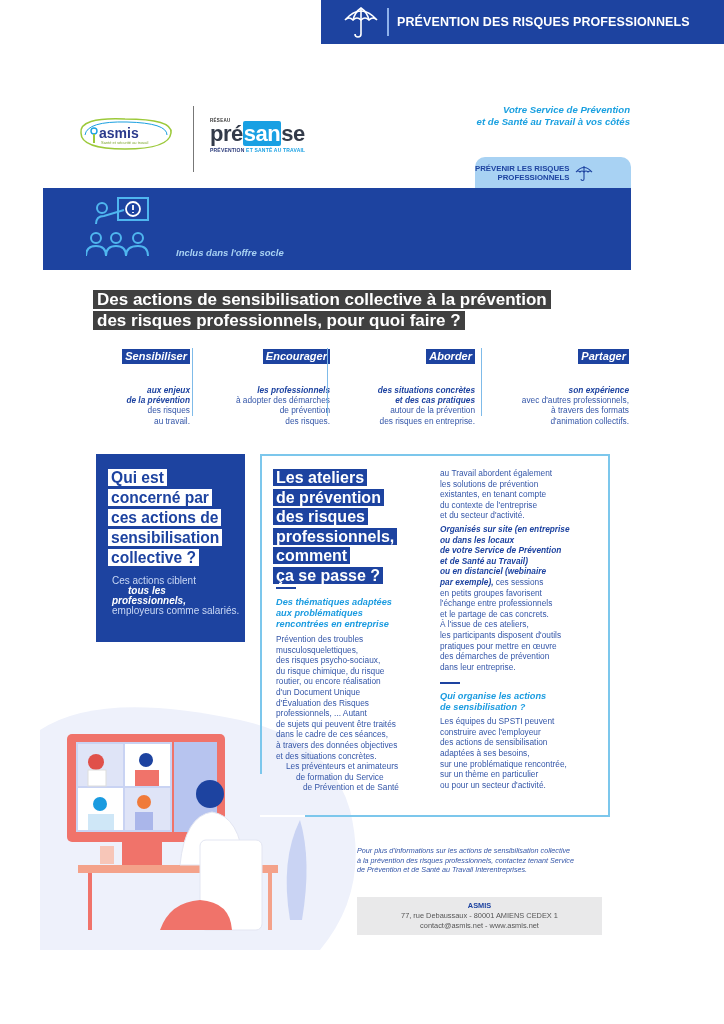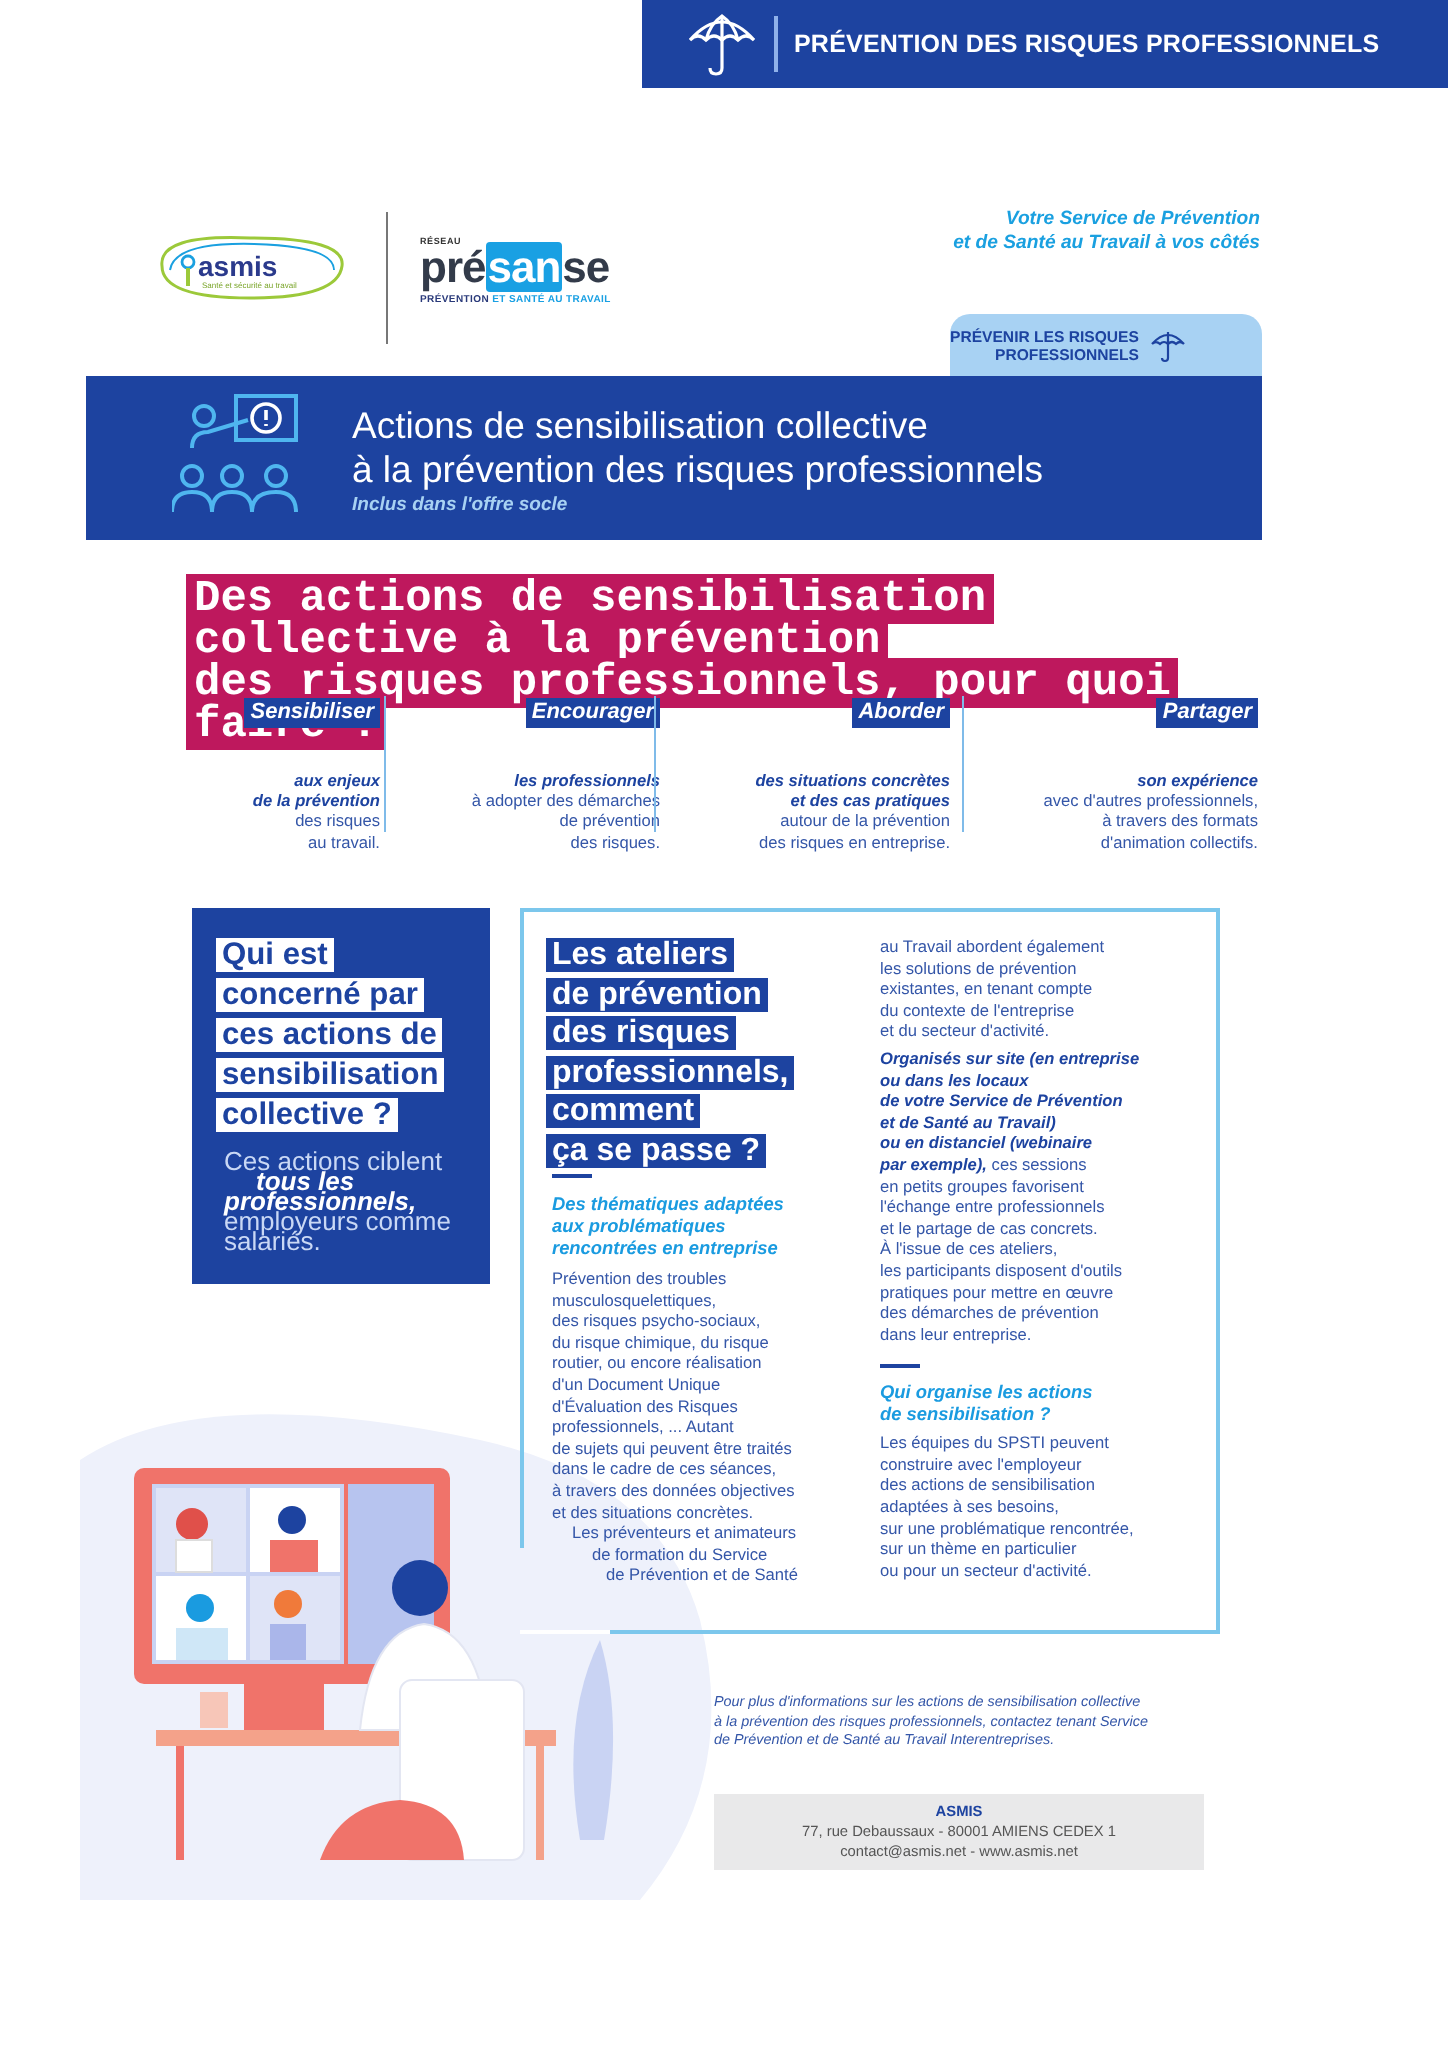--- a/index.html
+++ b/index.html
@@ -31,34 +31,34 @@
   .tab-prevenir svg { width: 20px; height: 18px; }
 
   
   .hero { left: 43px; top: 188px; width: 588px; height: 82px; background: #1d43a0; }
   .hero .icon { position: absolute; left: 43px; top: 6px; width: 72px; height: 68px; }
   .hero .t1 { position: absolute; left: 133px; top: 14px; color: #fff; font-size: 18.5px; line-height: 22px; }
   .hero .sub { position: absolute; left: 133px; top: 59px; color: #a8d2f3; font-size: 9.5px; font-weight: bold; font-style: italic; }
 
   
   .sect-title { left: 93px; top: 289px; width: 520px; }
-  .hl-cyan { background: #be185d; color: #fff; font-weight: bold; font-size: 22px; line-height: 21px; padding: 0 4px; box-decoration-break: clone; font-family: Liberation Mono, monospace; -webkit-box-decoration-break: clone; }
+  .hl-cyan { background: #404040; color: #fff; font-weight: bold; font-size: 17px; line-height: 21px; padding: 0 4px; box-decoration-break: clone; -webkit-box-decoration-break: clone; }
 
   
   .col { position: absolute; top: 346px; text-align: right; }
   .col .tag { display: inline-block; background: #1d43a0; color: #fff; font-weight: bold; font-style: italic; font-size: 11px; padding: 1px 3px; line-height: 13px; }
   .col .body { margin-top: 21px; font-size: 8.3px; line-height: 10.2px; color: #3456a8; }
   .col .body b { font-style: italic; font-weight: bold; color: #1d43a0; }
   .col-sep { position: absolute; top: 348px; width: 1px; height: 68px; background: #7fbbe9; }
 
   
   .who { left: 96px; top: 454px; width: 149px; height: 188px; background: #1d43a0; }
   .who .q { position: absolute; left: 12px; top: 14px; }
   .hl-white { background: #fff; color: #1d43a0; font-weight: bold; font-size: 15.6px; line-height: 20px; padding: 0 3px; box-decoration-break: clone; -webkit-box-decoration-break: clone; }
-  .who .txt { position: absolute; left: 16px; top: 122px; width: 130px; color: #c9d8f5; font-size: 13px; line-height: 10px; }
+  .who .txt { position: absolute; left: 16px; top: 122px; width: 130px; color: #c9d8f5; font-size: 10px; line-height: 10px; }
   .who .txt b { color: #fff; font-style: italic; padding-left: 16px; }
 
   
   .frame { left: 260px; top: 454px; width: 350px; height: 363px; border: 2px solid #7cc7ec; border-left: none; }
   .frame-left-top { left: 260px; top: 454px; width: 2px; height: 320px; background: #7cc7ec; }
   .frame-bottom-fix { left: 260px; top: 815px; width: 45px; height: 2px; background: #fff; }
   .ws-title { left: 273px; top: 468px; width: 150px; }
   .hl-navy { background: #1d43a0; color: #fff; font-weight: bold; font-size: 16px; line-height: 19.5px; padding: 0 3px; box-decoration-break: clone; -webkit-box-decoration-break: clone; }
   .dash { width: 20px; height: 2px; background: #1d43a0; }
   .sub-cyan { color: #1a9be0; font-weight: bold; font-style: italic; font-size: 9.2px; line-height: 11px; }
@@ -127,24 +127,20 @@
     <rect x="32" y="4" width="30" height="22"></rect>
     <circle cx="47" cy="15" r="7" fill="#1d43a0" stroke="#fff" stroke-width="1.8"></circle>
     <path d="M47 11 V16 M47 18 V19" stroke="#fff" stroke-width="1.8"></path>
     <circle cx="16" cy="14" r="5"></circle>
     <path d="M10 30 Q10 22 18 22 L38 16"></path>
     <circle cx="10" cy="44" r="5"></circle>
     <circle cx="30" cy="44" r="5"></circle>
     <circle cx="52" cy="44" r="5"></circle>
     <path d="M0 62 Q0 52 10 52 Q20 52 20 62 Q20 52 30 52 Q40 52 40 62 Q40 52 52 52 Q62 52 62 62"></path>
   </svg>
-  <div class="t1">
-    <div>Actions de sensibilisation collective</div>
-    <div>à la prévention des risques professionnels</div>
-  </div>
   <div class="sub">Inclus dans l'offre socle</div>
 </div>
 
 <div class="abs sect-title">
   <span class="hl-cyan">Des actions de sensibilisation collective à la prévention</span><br>
   <span class="hl-cyan">des risques professionnels, pour quoi faire ?</span>
 </div>
 
 <div class="col" style="left:95px;width:95px">
   <span class="tag">Sensibiliser</span>

